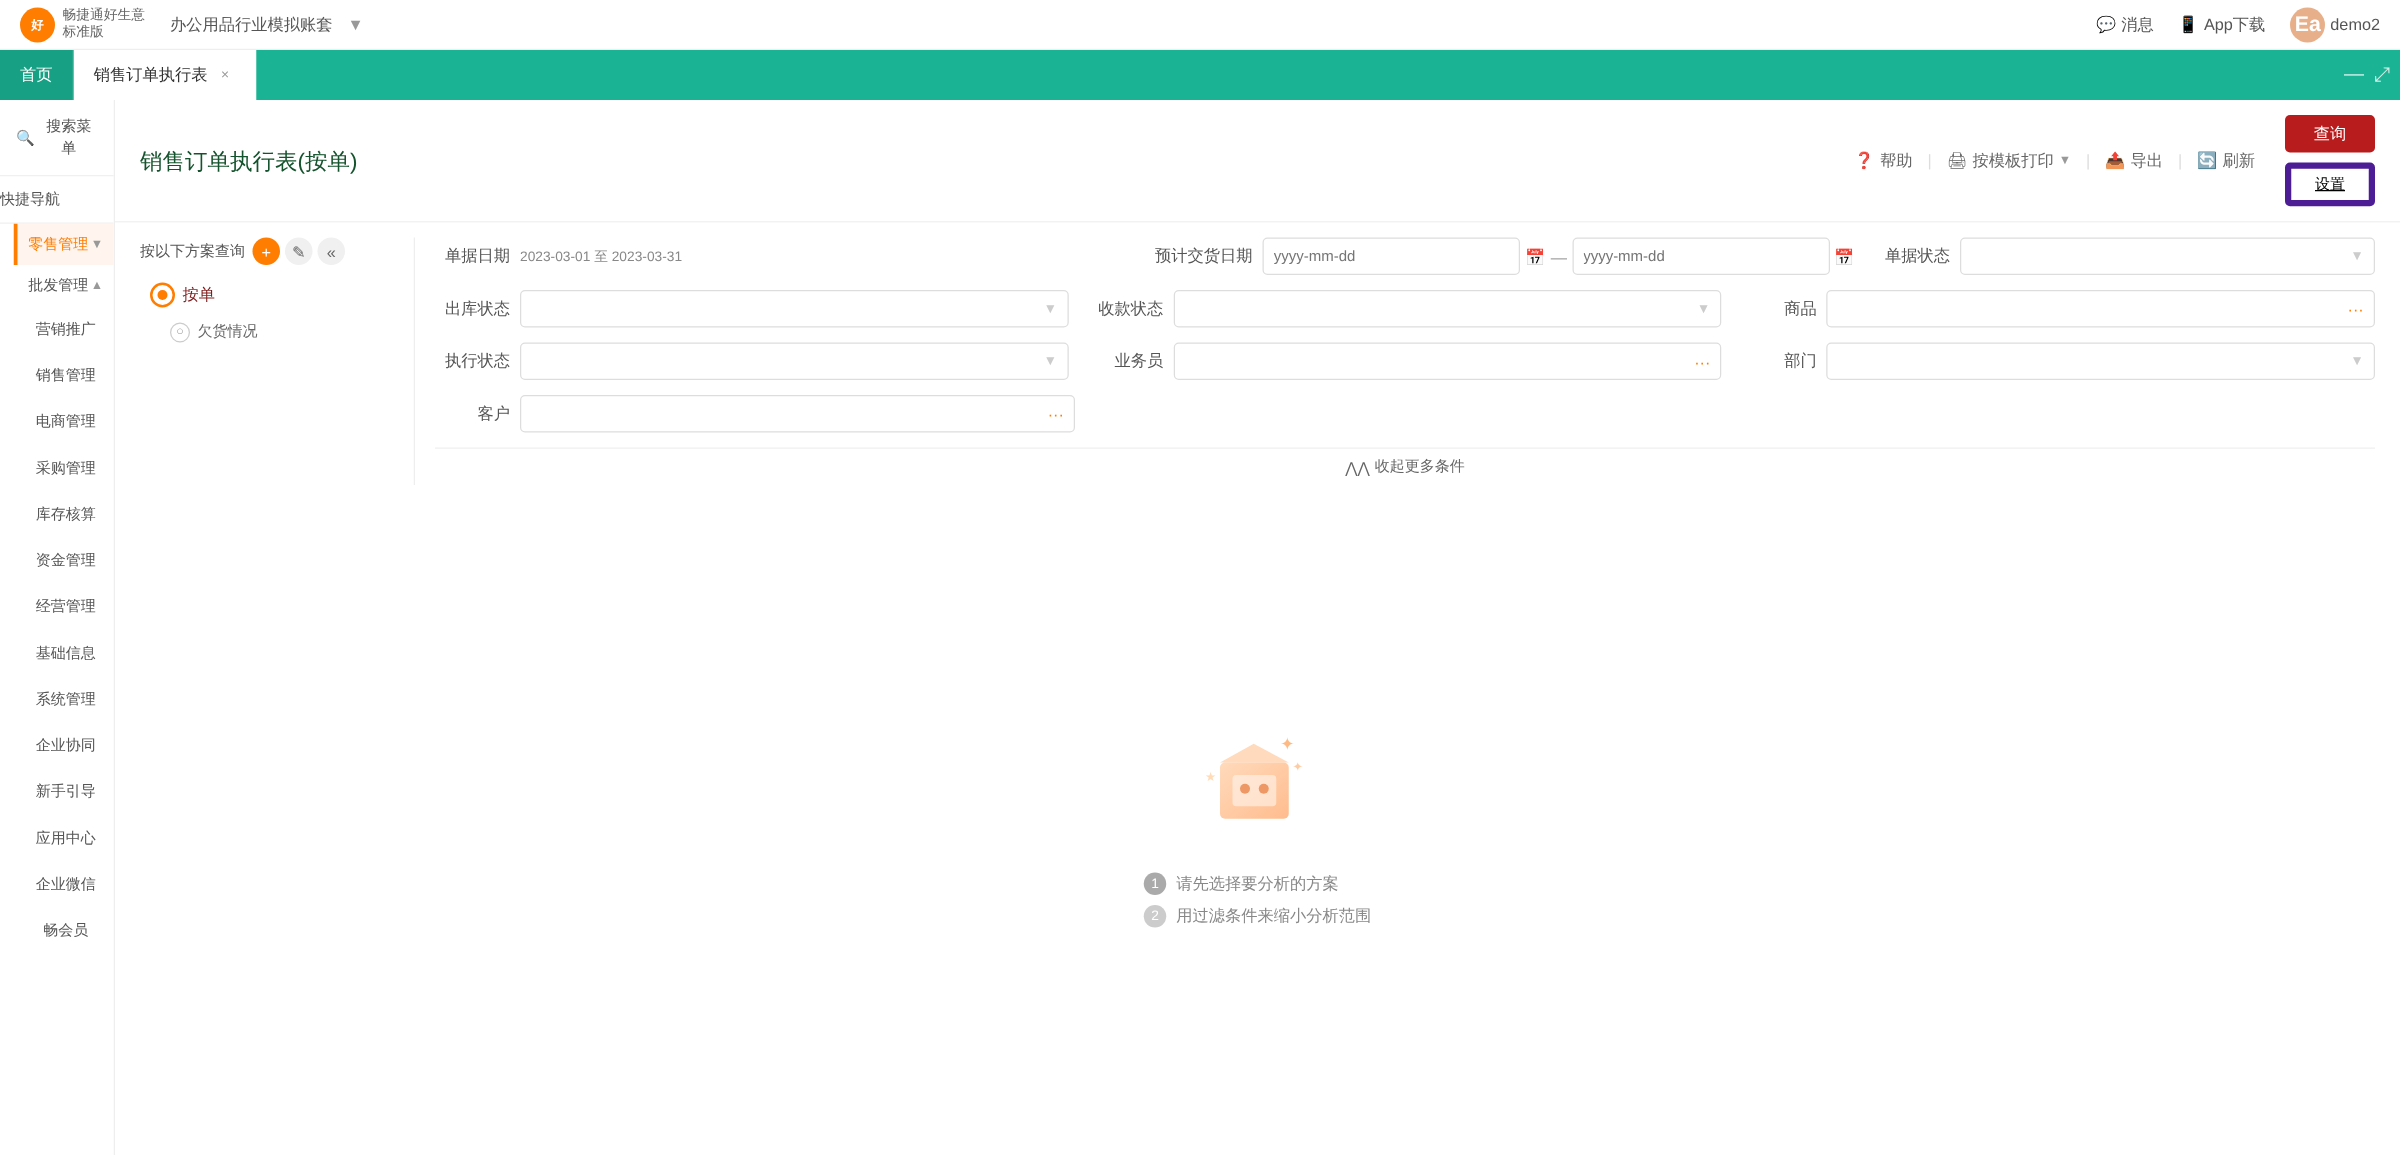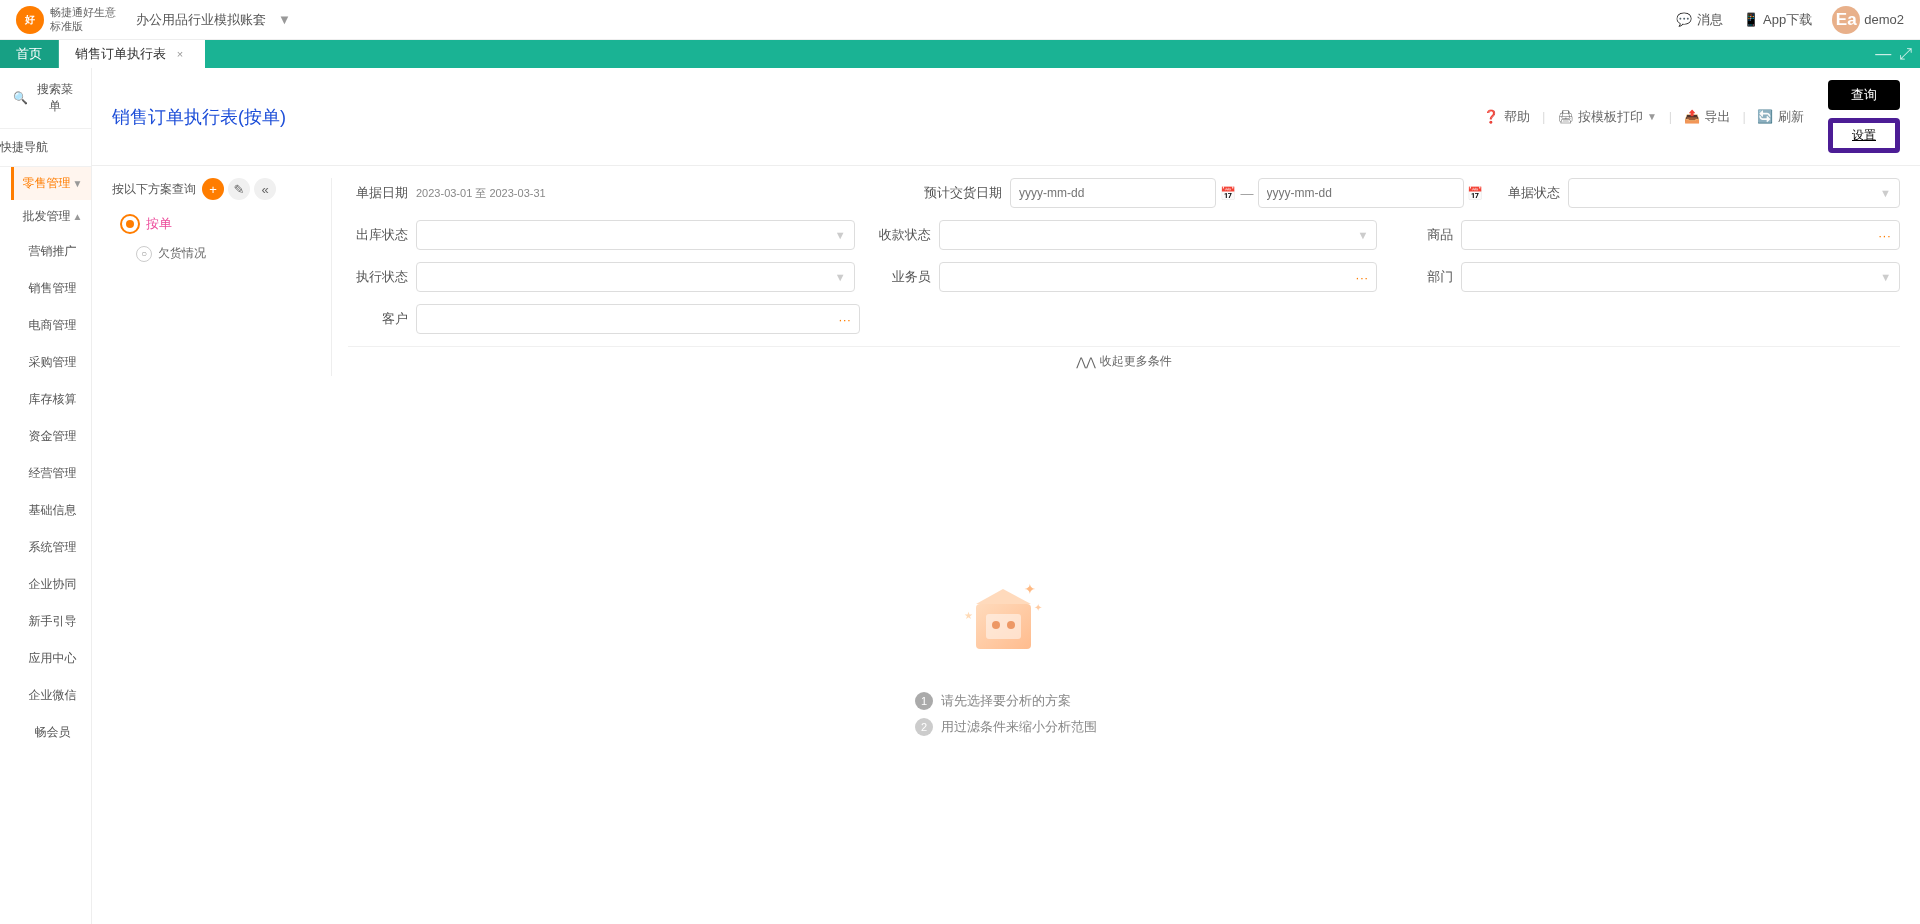--- a/index.html
+++ b/index.html
@@ -9,21 +9,21 @@
     .top-bar { height: 40px; background: #fff; display: flex; align-items: center; justify-content: space-between; padding: 0 16px; border-bottom: 1px solid #eee; flex-shrink: 0; }
     .top-bar-left { display: flex; align-items: center; gap: 8px; }
     .logo-area { display: flex; align-items: center; gap: 6px; }
     .logo-icon { width: 28px; height: 28px; background: #ff7d00; border-radius: 50%; display: flex; align-items: center; justify-content: center; color: #fff; font-size: 10px; font-weight: bold; }
     .logo-text { font-size: 11px; color: #666; line-height: 1.2; }
     .top-bar-right { display: flex; align-items: center; gap: 20px; }
     .top-bar-action { display: flex; align-items: center; gap: 4px; color: #555; cursor: pointer; font-size: 13px; }
     .user-avatar { width: 28px; height: 28px; border-radius: 50%; background: #ffb36b; display: flex; align-items: center; justify-content: center; color: #fff; font-size: 11px; }
 
     
-    .tab-bar { height: 28px; background: #1ab394; display: flex; align-items: stretch; flex-shrink: 0; }
+    .tab-bar { height: 40px; background: #1ab394; display: flex; align-items: stretch; flex-shrink: 0; }
     .tab-item { display: flex; align-items: center; padding: 0 16px; cursor: pointer; font-size: 13px; color: rgba(255,255,255,0.85); gap: 6px; border-right: 1px solid rgba(255,255,255,0.15); }
     .tab-item.home { background: rgba(0,0,0,0.1); color: #fff; }
     .tab-item.active { background: #fff; color: #333; border-radius: 0; }
     .tab-close { width: 16px; height: 16px; display: flex; align-items: center; justify-content: center; border-radius: 50%; font-size: 11px; color: #999; cursor: pointer; }
     .tab-bar-actions { margin-left: auto; display: flex; align-items: center; padding-right: 8px; gap: 8px; }
     .tab-bar-btn { color: rgba(255,255,255,0.8); cursor: pointer; font-size: 16px; }
 
     
     .main-layout { display: flex; flex: 1; overflow: hidden; }
 
@@ -36,58 +36,58 @@
     .sidebar-item { padding: 10px 6px; text-align: center; cursor: pointer; font-size: 12px; color: #555; border-left: 3px solid transparent; display: flex; flex-direction: column; align-items: center; gap: 3px; margin-left: 11px; }
     .sidebar-item.active { color: #ff7d00; border-left-color: #ff7d00; background: #fff5ee; }
     .sidebar-item.has-arrow { flex-direction: row; justify-content: center; gap: 2px; padding: 8px 6px; }
     .sidebar-arrow { font-size: 10px; color: #999; }
 
     
     .content-area { flex: 1; overflow: hidden; display: flex; flex-direction: column; background: #f0f2f5; }
 
     
     .page-header { background: #fff; padding: 12px 20px; display: flex; align-items: center; justify-content: space-between; border-bottom: 1px solid #eee; flex-shrink: 0; }
-    .page-title { font-size: 18px; font-weight: 500; color: #1d4ed8; }
+    .page-title { font-size: 18px; font-weight: 500; color: #14532d; }
     .page-actions { display: flex; align-items: center; gap: 12px; }
     .page-action-btn { display: flex; align-items: center; gap: 4px; color: #666; cursor: pointer; font-size: 13px; }
     .action-divider { color: #ddd; }
 
     
     .filter-panel { background: #fff; padding: 12px 20px; flex-shrink: 0; }
     .filter-layout { display: flex; gap: 0; }
     .filter-left { width: 220px; border-right: 1px solid #eee; padding-right: 12px; flex-shrink: 0; }
     .filter-right { flex: 1; padding-left: 16px; }
     .filter-left-title { font-size: 12px; color: #555; margin-bottom: 8px; display: flex; align-items: center; gap: 6px; text-align: center; }
     .filter-left-actions { display: flex; align-items: center; gap: 4px; }
     .fl-btn { width: 22px; height: 22px; border-radius: 50%; display: flex; align-items: center; justify-content: center; cursor: pointer; font-size: 13px; }
     .fl-btn.add { background: #ff7d00; color: #fff; }
     .fl-btn.edit { background: #f0f0f0; color: #666; }
     .fl-btn.collapse { background: #f0f0f0; color: #666; }
     .scheme-item { display: flex; align-items: center; gap: 6px; padding: 6px 8px; cursor: pointer; border-radius: 4px; font-size: 13px; }
-    .scheme-item.active { color: #ec4899; }
+    .scheme-item.active { color: #7f1d1d; }
     .scheme-icon { width: 20px; height: 20px; border-radius: 50%; border: 2px solid #ff7d00; display: flex; align-items: center; justify-content: center; }
     .scheme-icon-dot { width: 8px; height: 8px; border-radius: 50%; background: #ff7d00; }
     .sub-item { display: flex; align-items: center; gap: 6px; padding: 5px 8px 5px 24px; cursor: pointer; font-size: 12px; color: #666; }
     .sub-icon { width: 16px; height: 16px; border-radius: 50%; border: 1px solid #ccc; display: flex; align-items: center; justify-content: center; font-size: 10px; color: #999; }
 
     
     .filter-row { display: flex; align-items: center; gap: 16px; margin-bottom: 12px; }
     .filter-item { display: flex; align-items: center; gap: 8px; flex: 1; }
     .filter-label { font-size: 13px; color: #555; white-space: nowrap; min-width: 60px; text-align: right; }
     .filter-label-wide { min-width: 72px; }
     .filter-more-btn { color: #ff7d00; cursor: pointer; font-size: 13px; }
     .date-range { display: flex; align-items: center; gap: 4px; flex: 1; }
     .date-input { flex: 1; height: 30px; border: 1px solid #ddd; border-radius: 4px; padding: 0 8px; font-size: 12px; color: #999; }
     .date-sep { color: #999; }
     .date-tabs { display: flex; align-items: center; gap: 4px; margin-bottom: 6px; }
     .date-tab { font-size: 12px; color: #666; cursor: pointer; padding: 2px 4px; }
     .date-tab.active { background: #ff7d00; color: #fff; border-radius: 3px; padding: 2px 6px; }
 
     
-    .search-btn { background: #000000; color: #fff; border: none; border-radius: 4px; padding: 6px 20px; font-size: 13px; cursor: pointer; }
+    .search-btn { background: #b91c1c; color: #fff; border: none; border-radius: 4px; padding: 6px 20px; font-size: 13px; cursor: pointer; }
     .settings-btn { background: #fff; color: #000000; border: 5px solid #4c1d95; border-radius: 4px; padding: 6px 16px; font-size: 13px; cursor: pointer; margin-top: 4px; display: block; width: 100%; text-decoration: underline; }
 
     
     .collapse-row { text-align: center; padding: 6px; border-top: 1px solid #f0f0f0; margin-top: 4px; }
     .collapse-btn { color: #666; font-size: 12px; cursor: pointer; display: inline-flex; align-items: center; gap: 4px; }
 
     
     .empty-state { flex: 1; display: flex; flex-direction: column; align-items: center; justify-content: center; background: #fff; margin: 0; }
     .empty-icon { margin-bottom: 20px; }
     .empty-tips { text-align: left; }

